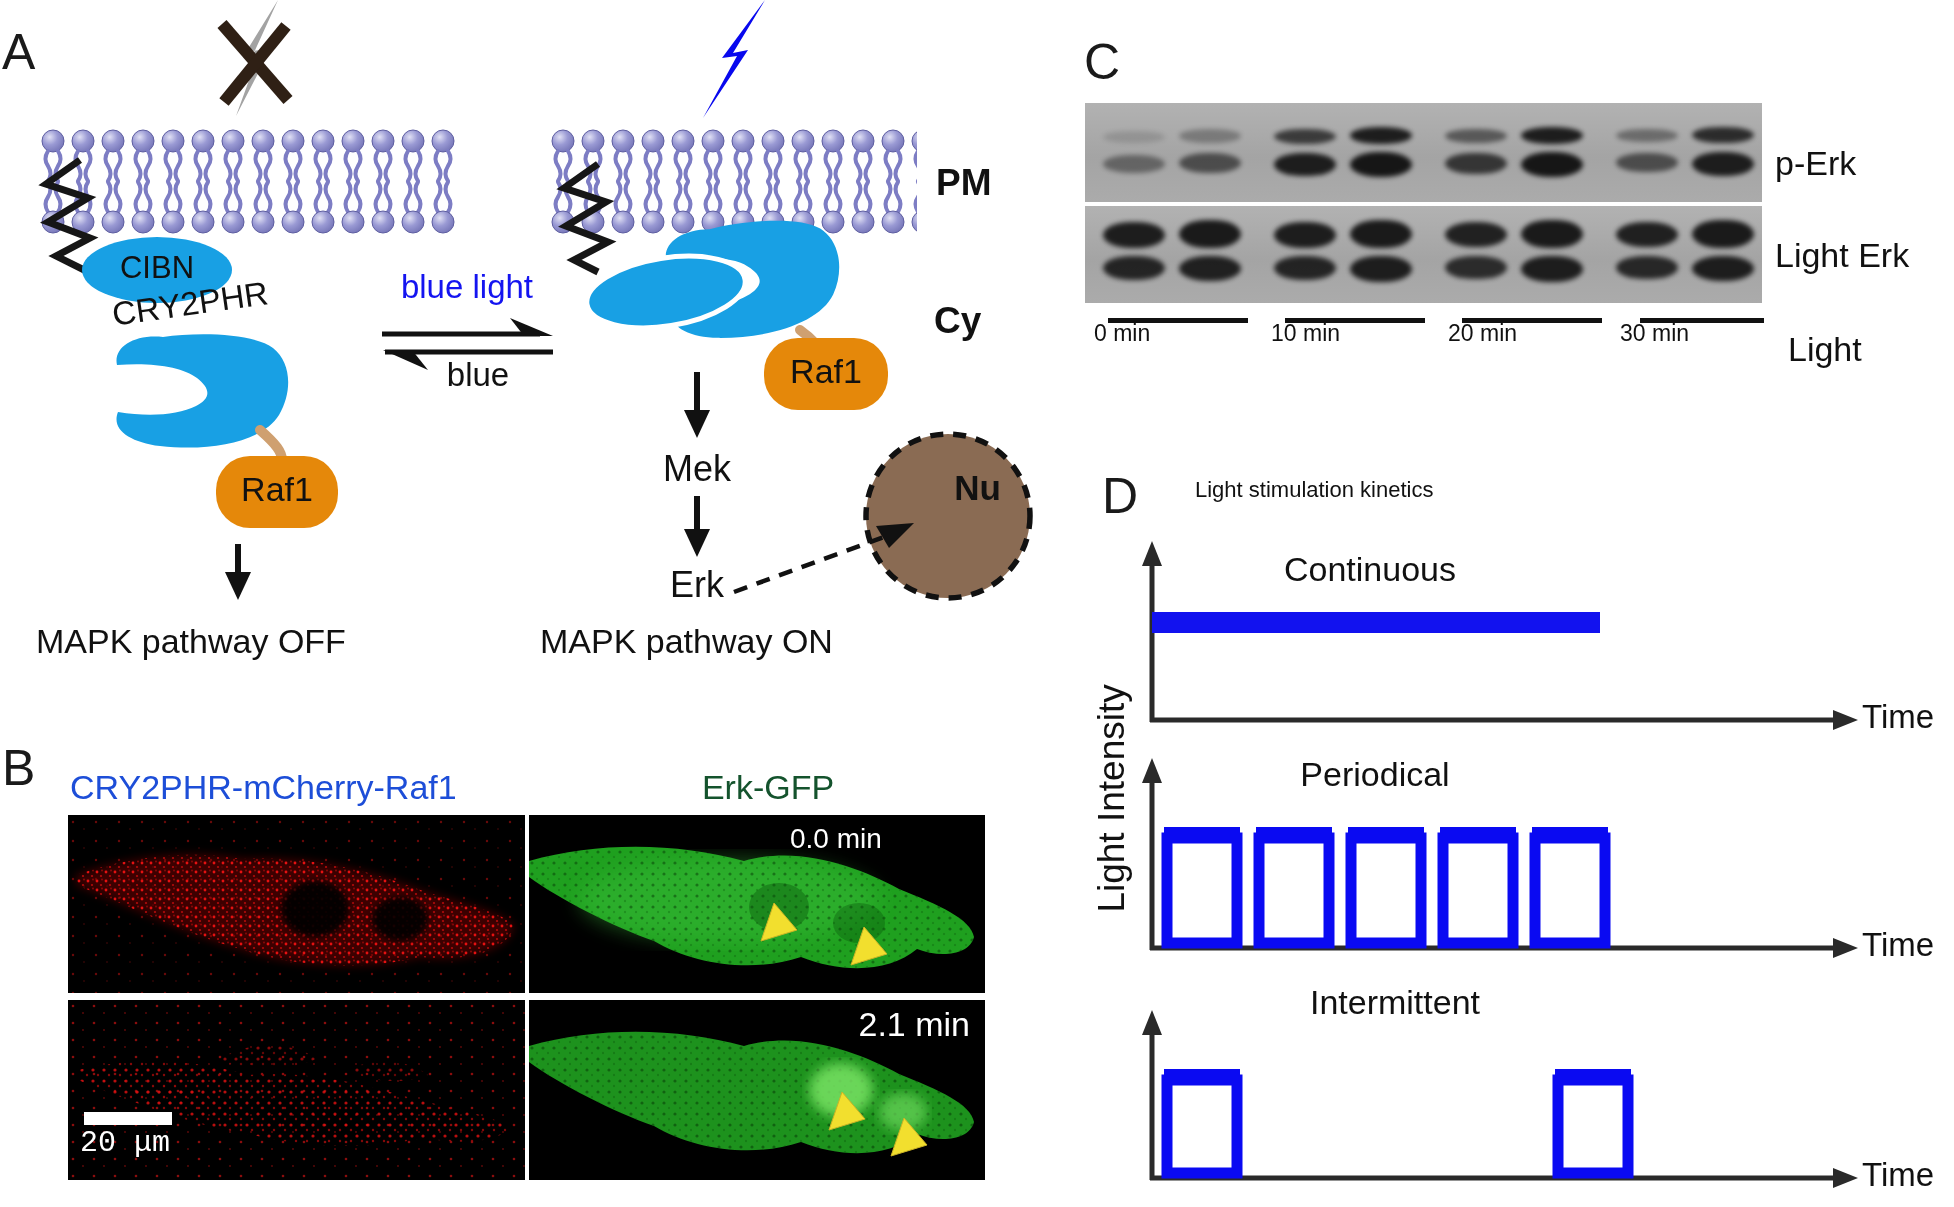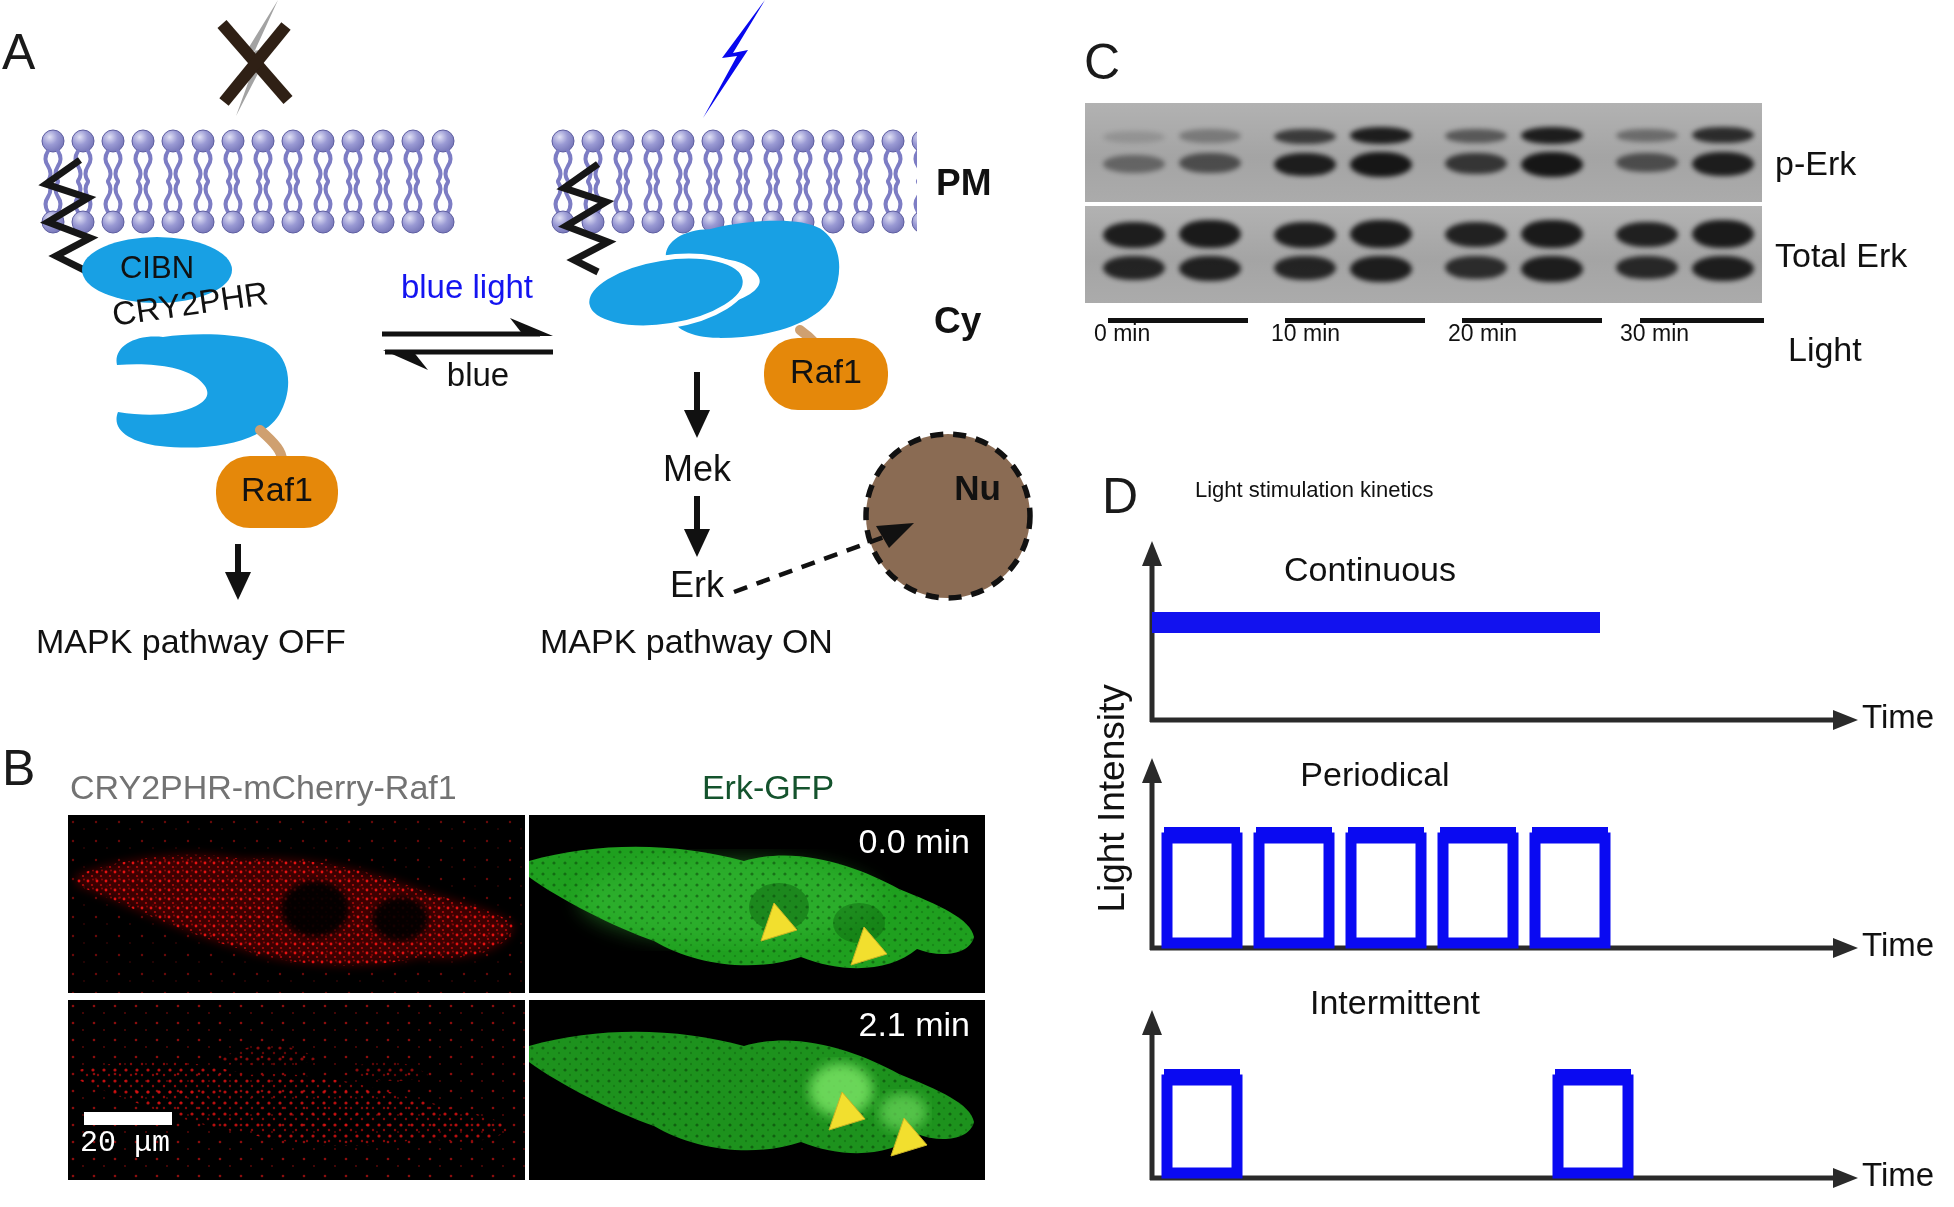--- a/index.html
+++ b/index.html
@@ -11,21 +11,21 @@
   .bold{font-weight:bold;}
   .ctr{text-align:center;}
   .blot-strip{position:absolute;left:1085px;width:677px;
       background:linear-gradient(180deg,#b2b2b2,#a4a4a4 55%,#ababab);}
   .band{position:absolute;background:#161616;border-radius:50%/55%;filter:blur(2.5px);}
   .cline{position:absolute;height:5px;background:#111;top:318px;}
   .ctime{position:absolute;top:320px;font-size:23px;text-align:left;white-space:nowrap;}
   .imgpanel{position:absolute;background:#1d4ed8;overflow:hidden;font-family:Liberation Mono, monospace;}
   .white{color:#fff;}
   .blue{color:#1414f0;}
-  .red{color:#737373;text-align:right;}
+  .red{color:#1d4ed8;text-align:right;}
   .green{color:#14532d;}
   .scalebar{position:absolute;background:#fff;}
 </style>
 </head>
 <body>
 
 <div id="fig">
 
   <svg class="abs" style="left:0;top:0" width="1060" height="710">
     <defs>
@@ -155,21 +155,21 @@
     <div class="band" style="left:360px;top:50px;width:62px;height:23px;opacity:.85"></div>
     <div class="band" style="left:436px;top:14px;width:62px;height:28px;opacity:.97"></div>
     <div class="band" style="left:436px;top:50px;width:62px;height:26px;opacity:.95"></div>
     <div class="band" style="left:531px;top:16px;width:62px;height:25px;opacity:.93"></div>
     <div class="band" style="left:531px;top:50px;width:62px;height:23px;opacity:.88"></div>
     <div class="band" style="left:607px;top:14px;width:62px;height:28px;opacity:.97"></div>
     <div class="band" style="left:607px;top:50px;width:62px;height:25px;opacity:.95"></div>
   </div>
 
   <div class="t" style="left:1775px;top:146px;font-size:34px">p-Erk</div>
-  <div class="t" style="left:1775px;top:238px;font-size:34px">Total Erk</div>
+  <div class="t" style="left:1775px;top:238px;font-size:34px">Light Erk</div>
 
   <div class="cline" style="left:1108px;width:140px"></div>
   <div class="cline" style="left:1285px;width:140px"></div>
   <div class="cline" style="left:1462px;width:140px"></div>
   <div class="cline" style="left:1640px;width:124px"></div>
 
   <div class="ctime" style="left:1094px;width:168px">0 min</div>
   <div class="ctime" style="left:1271px;width:168px">10 min</div>
   <div class="ctime" style="left:1448px;width:168px">20 min</div>
   <div class="ctime" style="left:1620px;width:168px">30 min</div>
@@ -225,21 +225,21 @@
       <ellipse cx="250" cy="92" rx="30" ry="24" fill="#07500a" opacity=".4"></ellipse>
       <ellipse cx="330" cy="108" rx="26" ry="20" fill="#07500a" opacity=".35"></ellipse>
       <g transform="translate(232,88)">
         <polygon points="0,38 13,0 36,27" fill="#f2df2e" stroke="#cbb325" stroke-width="1"></polygon>
       </g>
       <g transform="translate(322,112)">
         <polygon points="0,38 13,0 36,27" fill="#f2df2e" stroke="#cbb325" stroke-width="1"></polygon>
       </g>
     </svg>
   </div>
-  <div class="t white" style="left:790px;top:824px;width:180px;text-align:right;font-size:34px">0.0 min</div>
+  <div class="t white" style="left:790px;top:824px;width:180px;font-size:28px">0.0 min</div>
 
   <div class="imgpanel" style="left:68px;top:1000px;width:457px;height:180px">
     <svg width="457" height="180">
       <defs>
         <pattern id="r2spk" width="11" height="11" patternUnits="userSpaceOnUse">
           <circle cx="3" cy="4" r="1.6" fill="#e61111"></circle>
           <circle cx="8" cy="9" r="1.2" fill="#a50a0a"></circle>
         </pattern>
         <pattern id="r2sp" width="21" height="17" patternUnits="userSpaceOnUse">
           <circle cx="5" cy="6" r="1.3" fill="#c51212"></circle>

